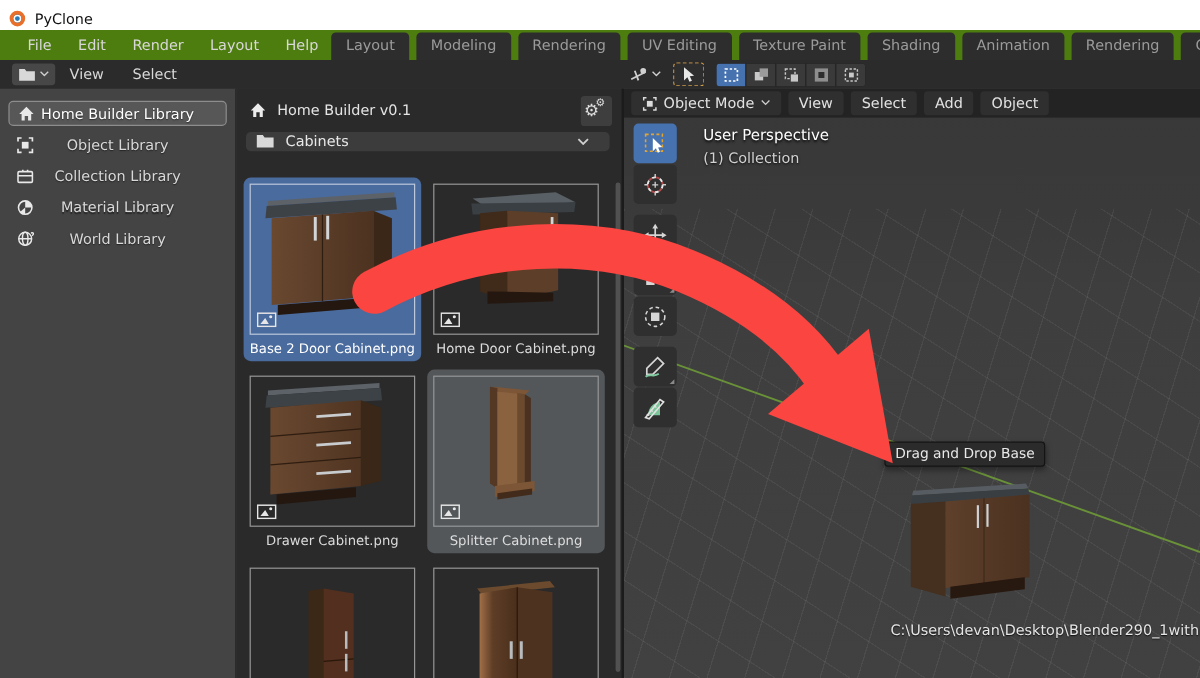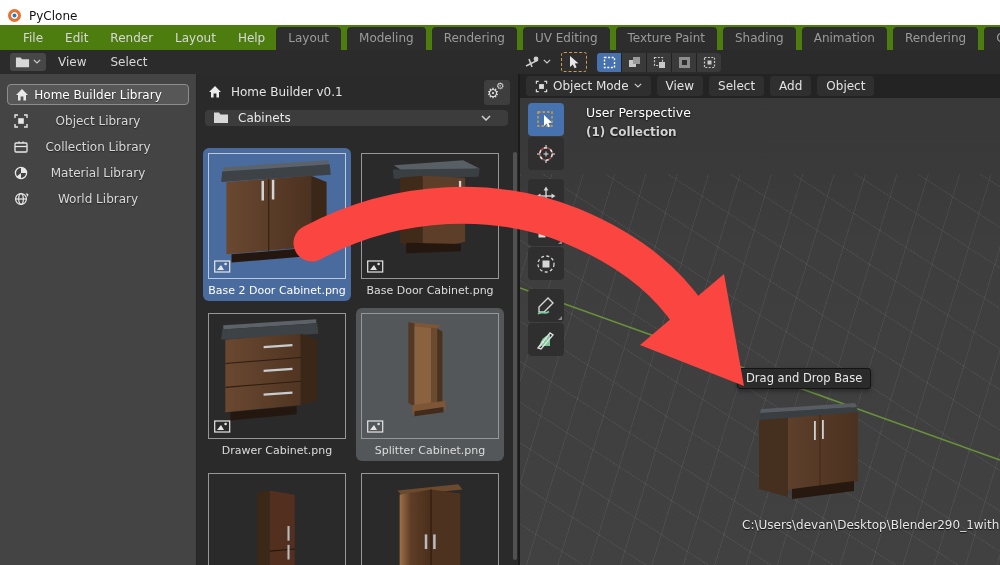--- a/index.html
+++ b/index.html
@@ -68,21 +68,21 @@
         repeating-linear-gradient(33deg,  rgba(255,255,255,0.05) 0 1px, transparent 1px 34px); }
   .vp-header { position:absolute; left:0; top:0; width:100%; height:24px; background:#232323; display:flex; align-items:center; gap:6px; padding-left:6px; }
   .vp-btn { background:#2f2f2f; border-radius:3px; height:20px; display:flex; align-items:center; padding:0 9px; color:#e2e2e2; gap:5px; }
   .vp-btn .s-icon { width:13px; height:13px; color:#dcdcdc; }
   .toolbar { position:absolute; left:8px; top:29px; width:36px; display:flex; flex-direction:column; }
   .tool-btn { width:36px; height:33px; background:#2f2f2f; border-radius:4px; margin-bottom:1px; display:flex; align-items:center; justify-content:center; color:#d6d6d6; position:relative; }
   .tool-btn.active { background:#4772b0; color:#fff; }
   .tool-gap { height:8px; }
   .tool-btn .corner { position:absolute; right:2px; bottom:2px; width:0; height:0; border-left:4px solid transparent; border-bottom:4px solid #8a8a8a; }
   .vp-overlay-text { position:absolute; left:66px; top:31px; color:#ffffff; font-size:12.5px; text-shadow:0 1px 2px rgba(0,0,0,.85); }
-  .vp-overlay-text .l2 { color:#d2d2d2; font-size:12px; margin-top:5px;font-weight:bold; }
+  .vp-overlay-text .l2 { color:#d2d2d2; font-size:12px; margin-top:5px; }
   .axis-svg { position:absolute; left:0; top:0; }
   .drop-tooltip { position:absolute; left:217px; top:294px; background:#2b2b2b; border:1px solid #141414; border-radius:3px; padding:2px 8px 3px; color:#e8e8e8; font-size:11.5px; box-shadow:0 2px 5px rgba(0,0,0,.4); white-space:nowrap; }
   .cabinet3d { position:absolute; left:238px; top:326px; }
   .status-path { position:absolute; left:222px; top:444px; color:#e6e6e6; font-size:12px; white-space:nowrap; text-shadow:0 1px 1px rgba(0,0,0,.8); }
 
   .arrow-overlay { position:absolute; left:0; top:0; z-index:50; pointer-events:none; }
   .s-icon svg, .tool-btn svg, .selmode-btn svg, .active-tool-btn svg { display:block; }
 </style>
 </head>
 <body>
@@ -314,21 +314,21 @@
             <polygon points="42,86 95,87 95,94 42,96" fill="#241710"></polygon>
           </svg>
           <span class="img-icon">
             <svg viewBox="0 0 17 14">
                 <rect x="0.7" y="2" width="15" height="11" fill="none" stroke="currentColor" stroke-width="1.2"></rect>
                 <polygon points="3,11 7,6 10,11" fill="currentColor"></polygon>
                 <circle cx="11.6" cy="5" r="1.3" fill="currentColor"></circle>
               </svg>
           </span>
         </div>
-        <div class="thumb-label">Base Door Cabinet.png</div>
+        <div class="thumb-label">Home Door Cabinet.png</div>
       </div>
 
       <div class="thumb-cell">
         <div class="thumb-frame">
           <svg viewBox="0 0 130 120">
             <defs>
                 <linearGradient id="wg2" x1="0" y1="0" x2="1" y2="0">
                   <stop offset="0" stop-color="#6a4830"></stop>
                   <stop offset="1" stop-color="#503522"></stop>
                 </linearGradient>

